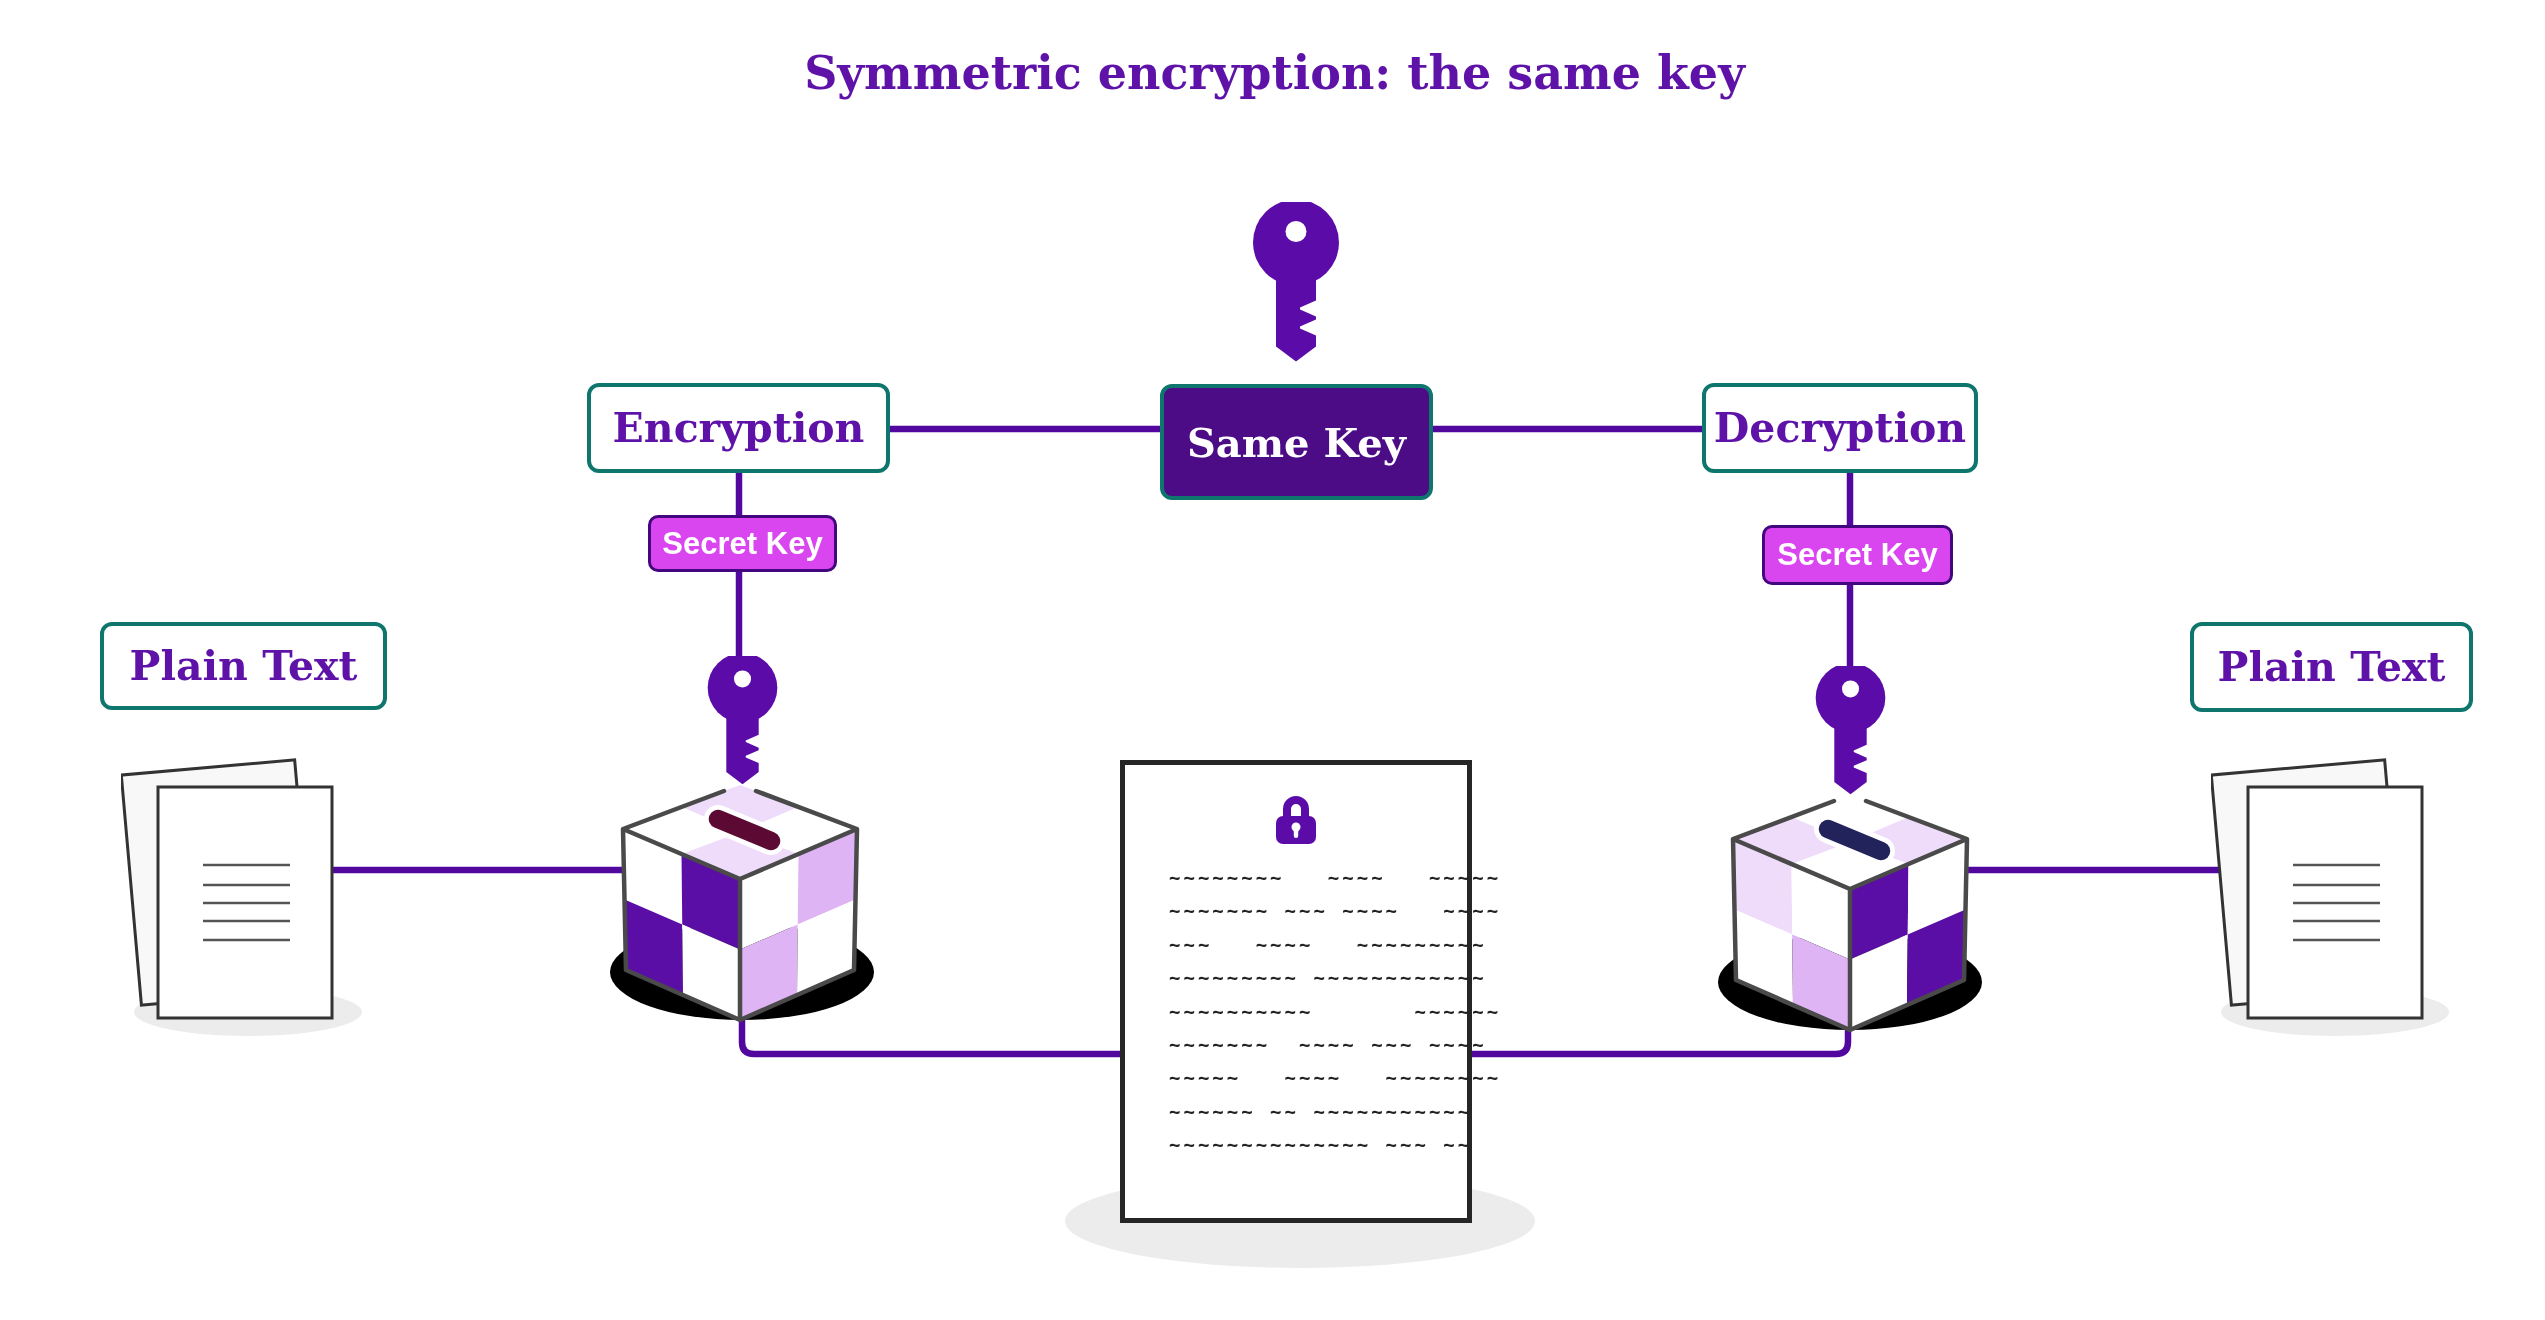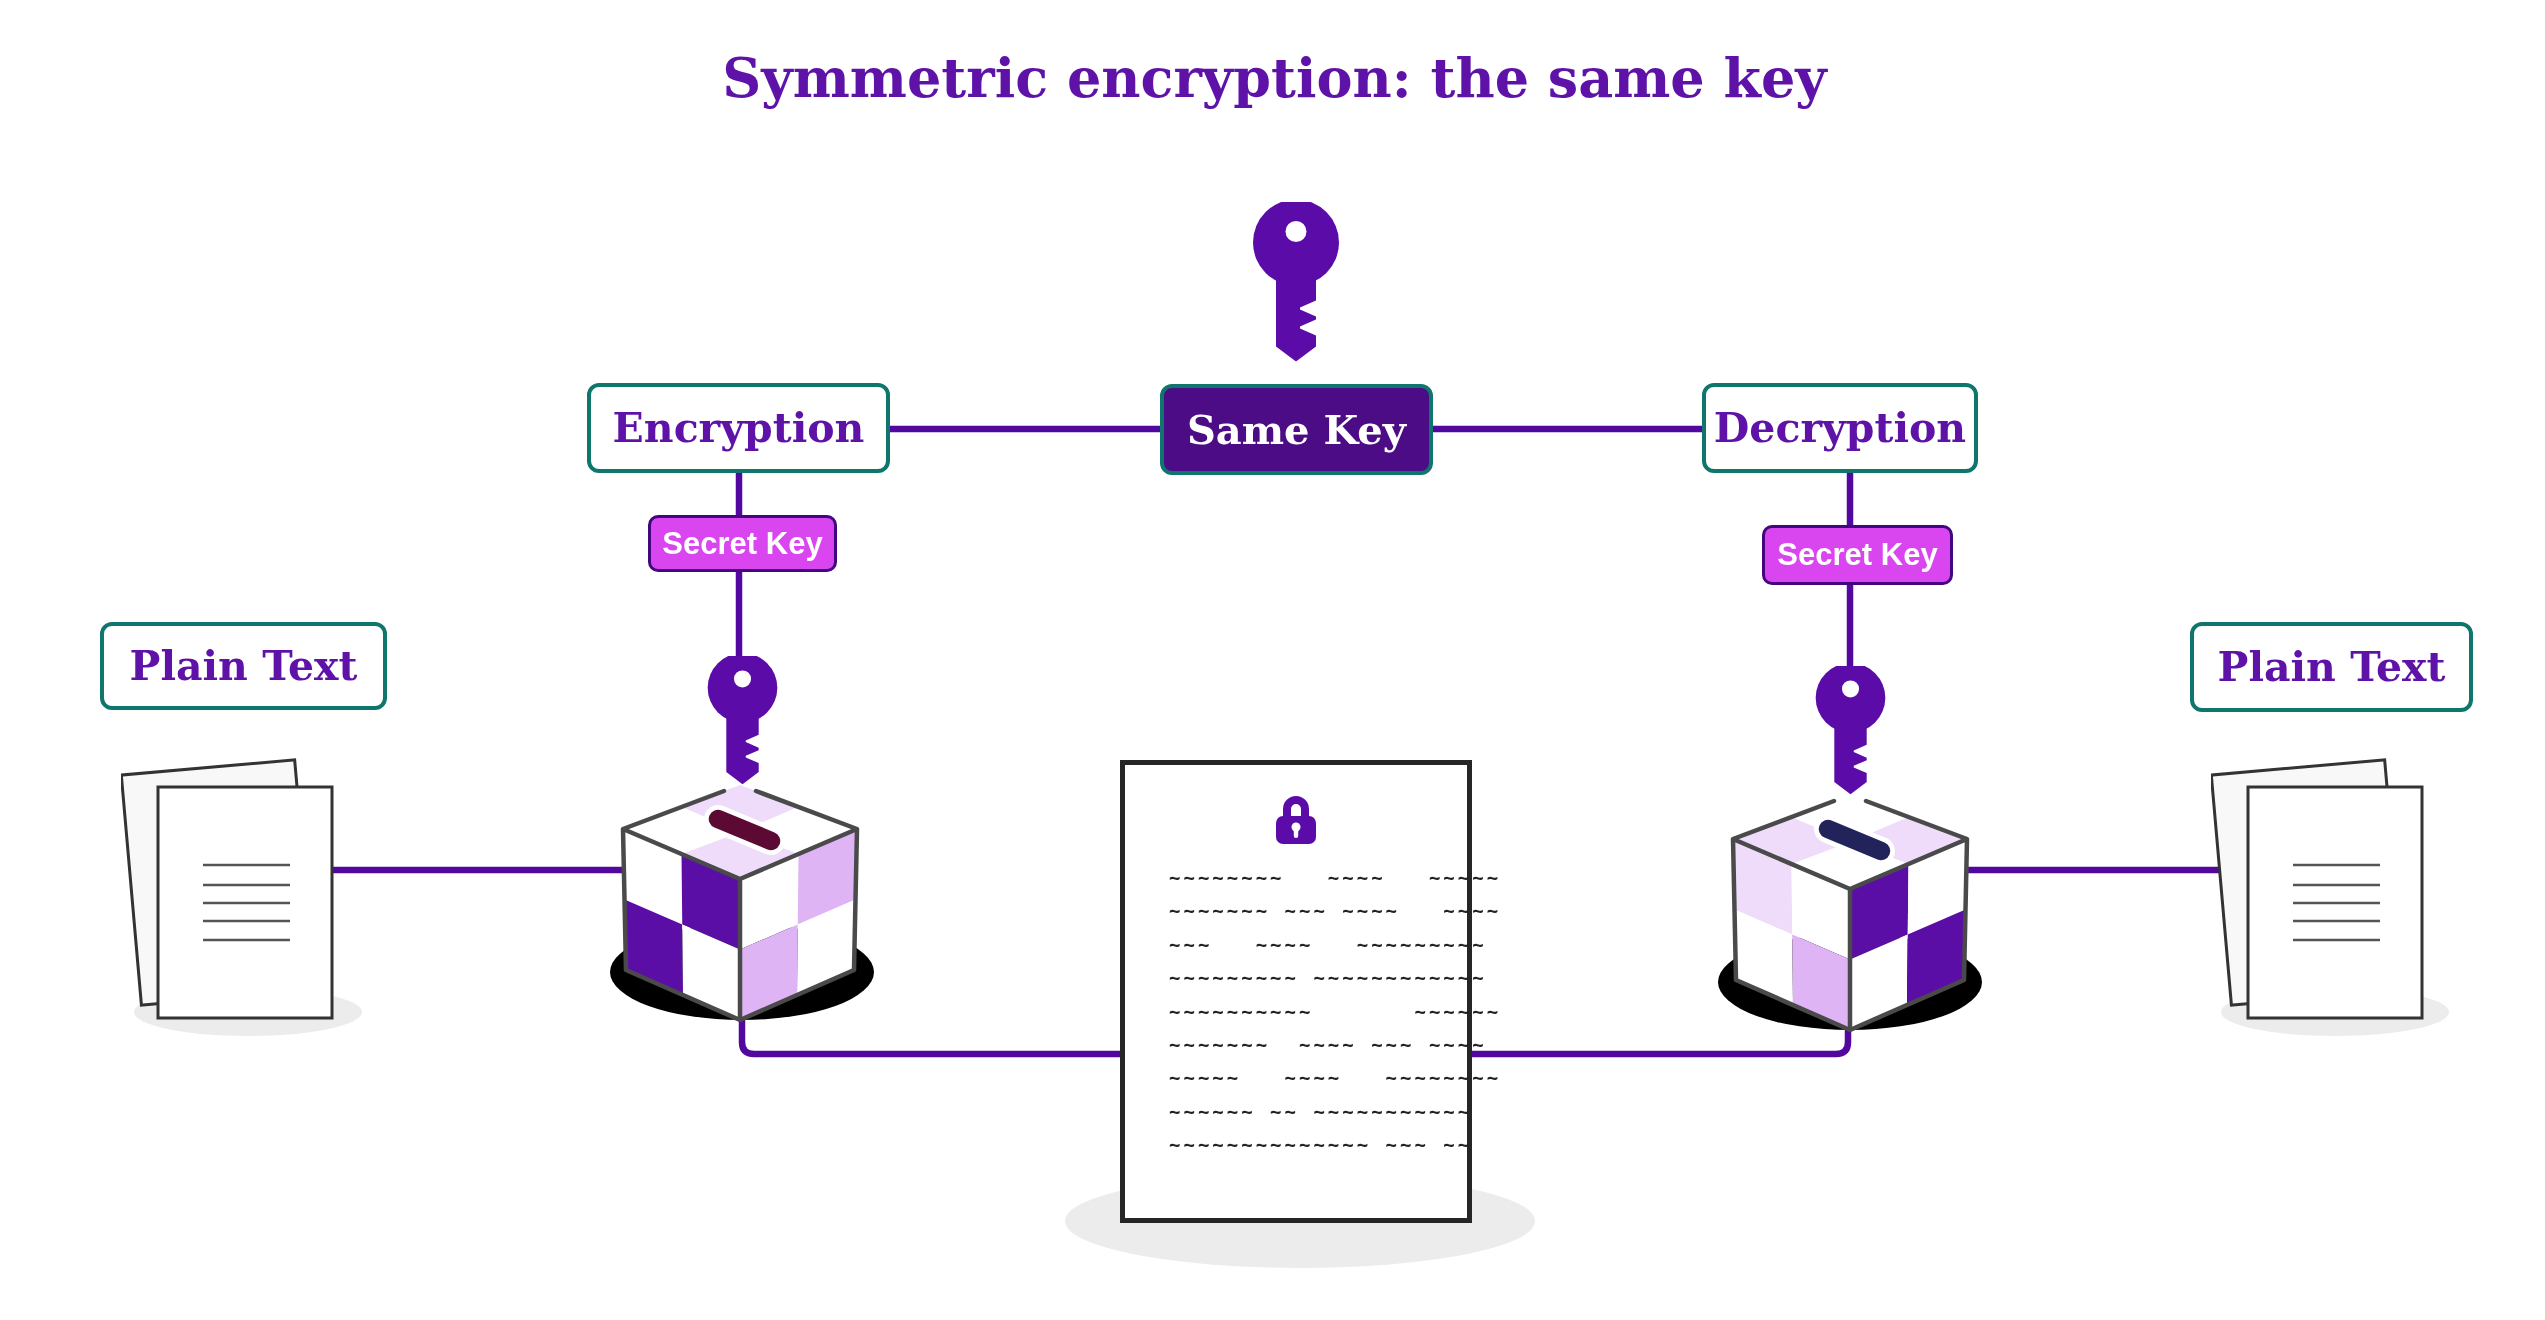--- a/index.html
+++ b/index.html
@@ -1,19 +1,19 @@
 <!DOCTYPE html>
 <html><head>
 <meta charset="utf-8">
 <style>
   html,body{margin:0;padding:0;background:#fff;}
   .canvas{position:relative;width:2545px;height:1320px;background:#fff;overflow:hidden;
           font-family:"DejaVu Serif", serif;}
   .title{position:absolute;left:4px;right:0;top:46px;text-align:center;
-         font-size:54px;font-weight:bold;color:#5E12A8;letter-spacing:0px;}
+         font-size:46px;font-weight:bold;color:#5E12A8;letter-spacing:0px;}
   svg.underlay{position:absolute;left:0;top:0;z-index:1;}
   .node{position:absolute;z-index:3;display:flex;align-items:center;justify-content:center;
         background:#fff;border:4px solid #0f766e;border-radius:12px;box-sizing:border-box;
         font-weight:bold;font-size:41px;color:#5E12A8;}
   .node.filled{background:#4C0C86;color:#fff;font-size:40px;}
   .badge{position:absolute;z-index:3;display:flex;align-items:center;justify-content:center;
          background:#d946ef;border:3px solid #42067E;border-radius:10px;box-sizing:border-box;
          font-family:"Liberation Sans", sans-serif;font-weight:bold;font-size:31px;color:#fff;}
   .icon-svg{position:absolute;z-index:4;}
   .art-svg{position:absolute;z-index:2;}
@@ -74,21 +74,21 @@
     </g>
   </svg>
 
   <svg class="icon-svg" style="left:1246px;top:202px;" width="100" height="163" viewBox="0 0 100 160">
       <use href="#key-shape"></use>
     </svg>
 
   <div class="node" style="left:587px;top:383px;width:303px;height:90px;">
     <span>Encryption</span>
   </div>
-  <div class="node filled" style="left:1160px;top:384px;width:273px;height:91px;text-align:center;">
+  <div class="node filled" style="left:1160px;top:384px;width:273px;height:116px;text-align:center;">
     <span>Same Key</span>
   </div>
   <div class="node" style="left:1702px;top:383px;width:276px;height:90px;">
     <span>Decryption</span>
   </div>
   <div class="badge" style="left:648px;top:515px;width:189px;height:57px;">
     <span>Secret Key</span>
   </div>
   <div class="badge" style="left:1762px;top:525px;width:191px;height:60px;">
     <span>Secret Key</span>

